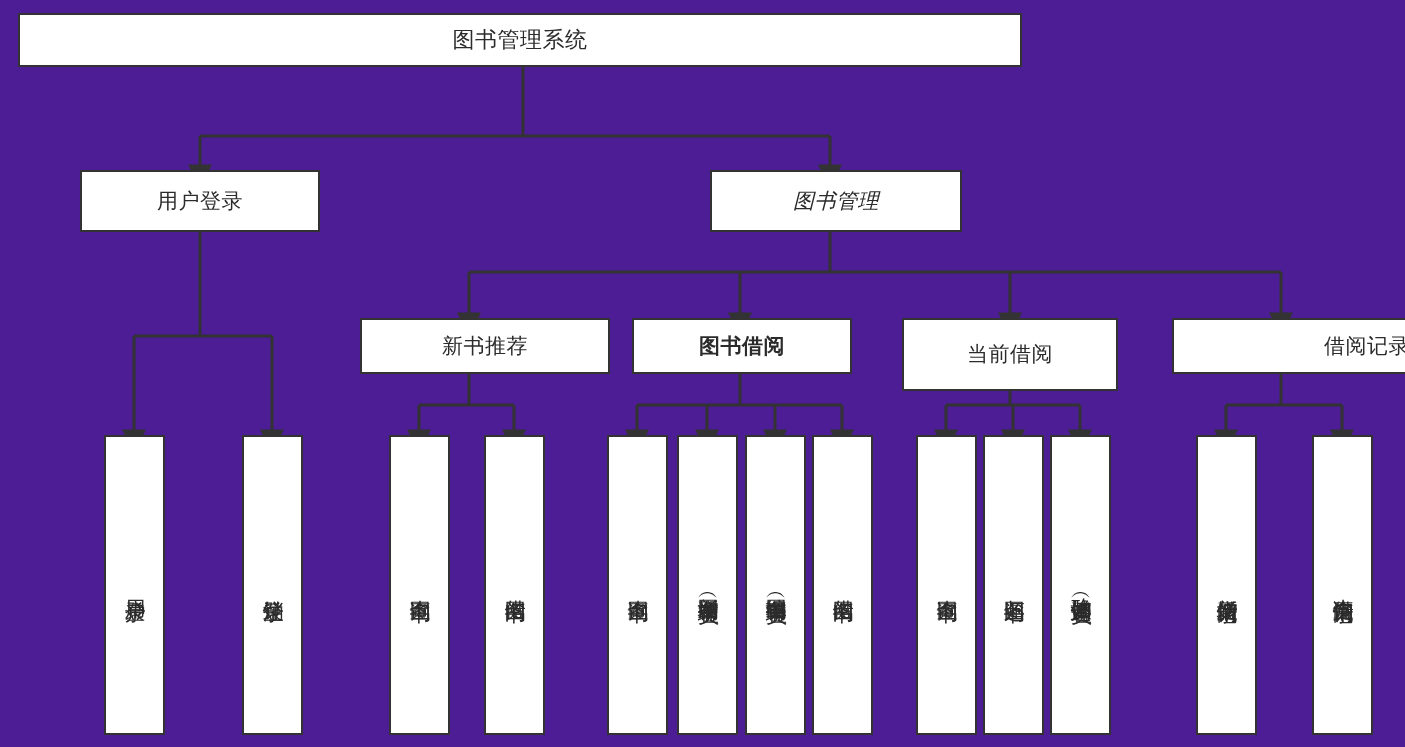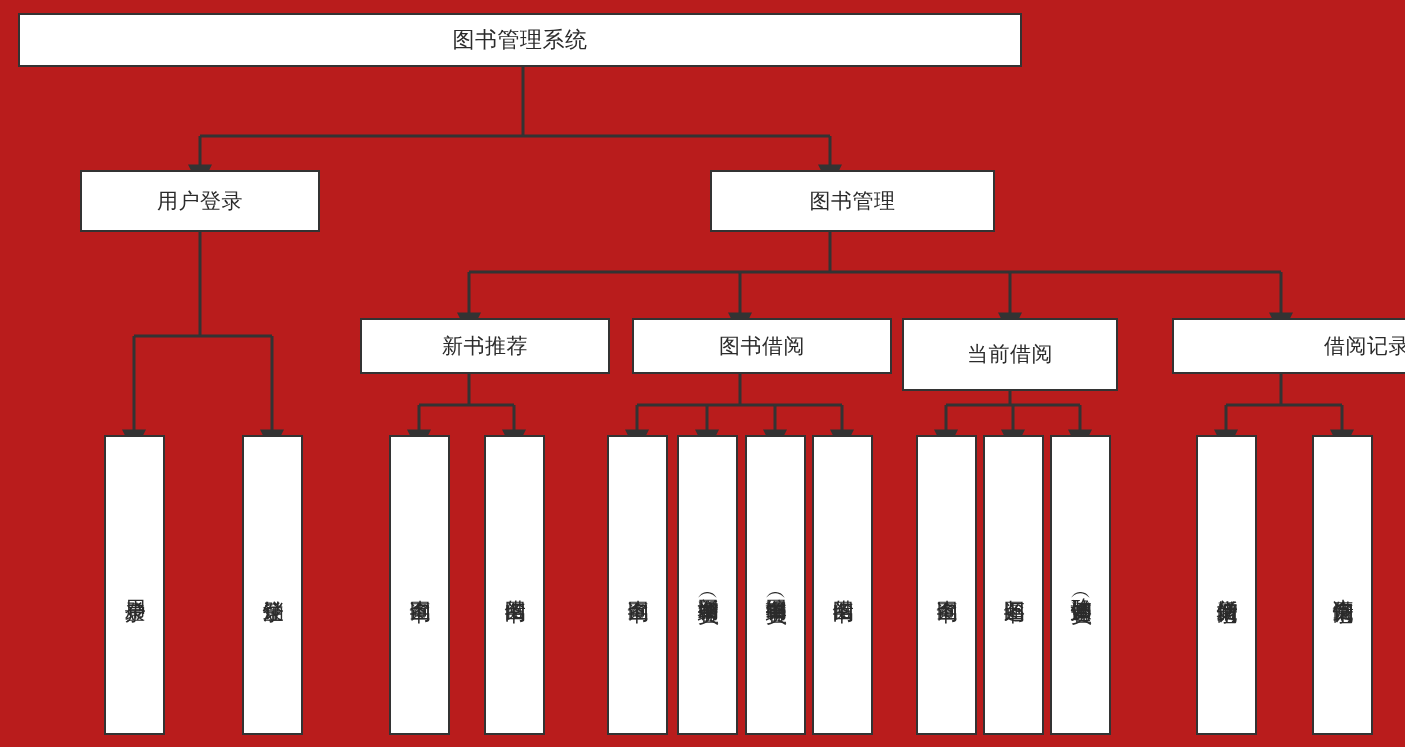--- a/index.html
+++ b/index.html
@@ -8,21 +8,21 @@
     padding: 0;
     background: #ffffff;
   }
   body {
     font-family: "DejaVu Sans", "Liberation Sans", sans-serif;
   }
   #canvas {
     position: relative;
     width: 1405px;
     height: 747px;
-    background: #b91c1c;
+    background: #4c1d95;
     overflow: hidden;
   }
   svg.edges {
     position: absolute;
     left: 0;
     top: 0;
     width: 1405px;
     height: 747px;
     pointer-events: none;
   }
@@ -117,27 +117,27 @@
         <path d="M1342,405 L1342,433" marker-end="url(#arrow)"></path>
       </g>
   </svg>
   <div id="node-layer">
       <div class="node h root" style="left: 18px; top: 13px; width: 1004px; height: 54px;">
         <span class="label">图书管理系统</span>
       </div>
       <div class="node h" style="left: 80px; top: 170px; width: 240px; height: 62px;">
         <span class="label">用户登录</span>
       </div>
-      <div class="node h" style="left: 710px; top: 170px; width: 285px; height: 62px;">
+      <div class="node h" style="left: 710px; top: 170px; width: 252px; height: 62px; font-style: italic;">
         <span class="label">图书管理</span>
       </div>
       <div class="node h" style="left: 360px; top: 318px; width: 250px; height: 56px; font-family: Liberation Serif, serif;">
         <span class="label">新书推荐</span>
       </div>
-      <div class="node h" style="left: 632px; top: 318px; width: 260px; height: 56px;">
+      <div class="node h" style="left: 632px; top: 318px; width: 220px; height: 56px; font-weight: bold;">
         <span class="label">图书借阅</span>
       </div>
       <div class="node h" style="left: 902px; top: 318px; width: 216px; height: 73px;">
         <span class="label">当前借阅</span>
       </div>
       <div class="node h" style="left: 1172px; top: 318px; width: 240px; height: 56px; justify-content: flex-end;">
         <span class="label">借阅记录</span>
       </div>
       <div class="node v" style="left: 104px; top: 435px; width: 61px; height: 300px;">
         <span class="label">用户登录</span>

